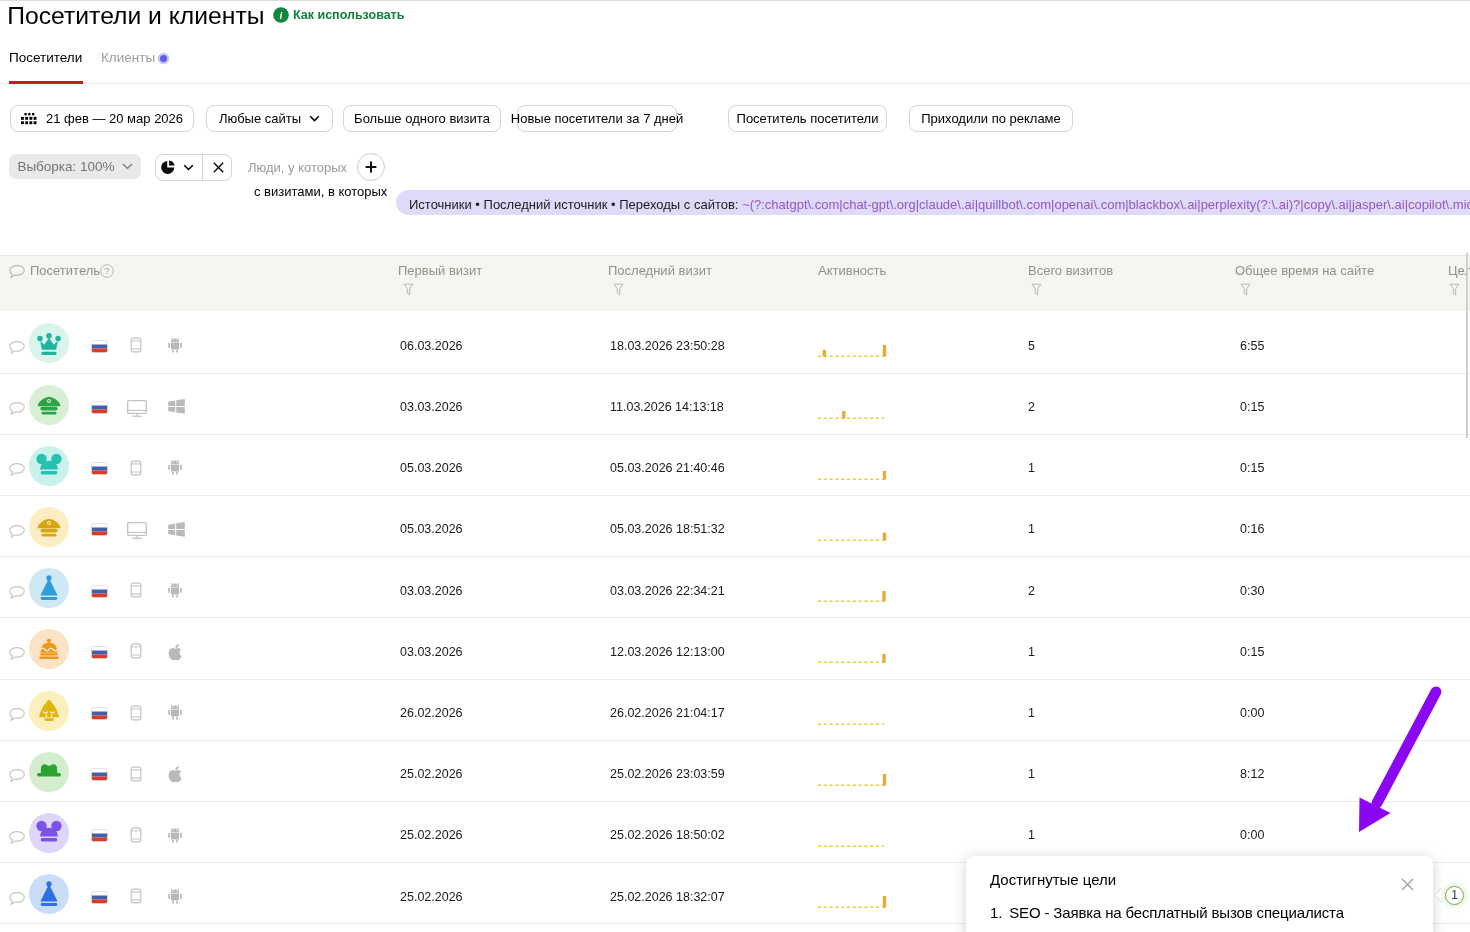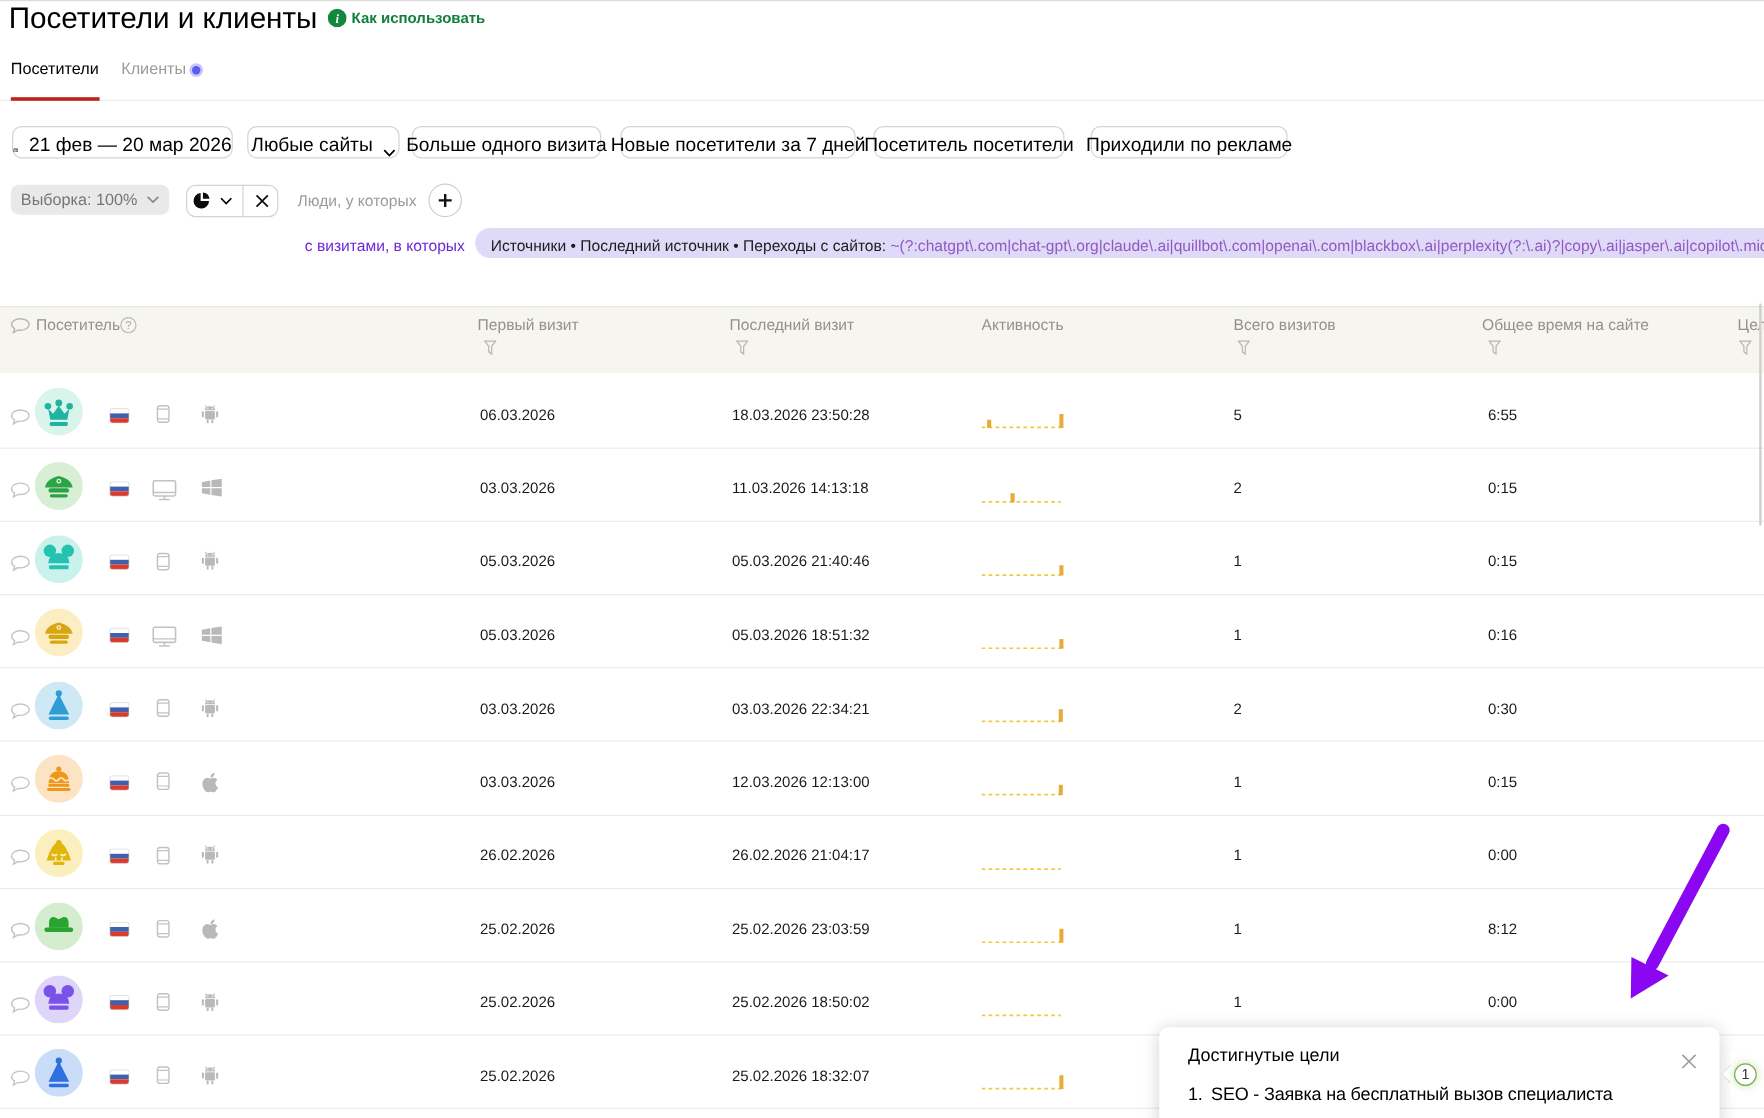--- a/index.html
+++ b/index.html
@@ -1,21 +1,21 @@
 <!DOCTYPE html>
 <html><head><meta charset="utf-8">
 <style>
 * { margin:0; padding:0; box-sizing:border-box; }
 html,body { width:1470px; height:932px; background:#fff; font-family:"Liberation Sans", sans-serif; overflow:hidden; position:relative; }
 .abs { position:absolute; }
 .abs>svg { display:block; }
 .funnel>svg { display:block; }
 .cell { position:absolute; font-size:12.5px; color:#1a1a1a; white-space:nowrap; }
 .rline { position:absolute; left:0; width:1470px; height:1px; background:#ebebeb; }
-.btn { position:absolute; top:105px; height:27px; border:1px solid #d4d4d4; border-radius:8px; background:#fff; font-size:16px; color:#000; display:flex; align-items:flex-end; justify-content:center; white-space:nowrap; }
+.btn { position:absolute; top:105px; height:27px; border:1px solid #d4d4d4; border-radius:8px; background:#fff; font-size:13px; color:#000; display:flex; align-items:center; justify-content:center; white-space:nowrap; }
 .hlabel { position:absolute; top:263px; font-size:13px; color:#92928b; white-space:nowrap; }
 .funnel { position:absolute; top:283px; }
 </style></head>
 <body>
 <div class="abs" style="left:0;top:0;width:1470px;height:1px;background:#dcdcdc;"></div>
 
 <div class="abs" style="left:7.3px;top:0.6px;font-size:24.7px;line-height:1.18;color:#000;">Посетители и клиенты</div>
 <div class="abs" style="left:273px;top:6.5px;">
     <svg width="16" height="16" viewBox="0 0 16 16">
       <circle cx="8" cy="8" r="7.8" fill="#12883e"></circle>
@@ -44,21 +44,21 @@
         <rect x="4.2" y="8.3" width="2.9" height="2.9"></rect>
         <rect x="8.4" y="8.3" width="2.9" height="2.9"></rect>
         <rect x="12.6" y="8.3" width="2.9" height="2.9"></rect>
       </g>
     </svg>
 21 фев — 20 мар 2026</div>
 <div class="btn" style="left:206px;width:127px;">Любые сайты<svg width="11" height="7" viewBox="0 0 11 7" style="margin-left:8px;">
       <polyline points="1.2,1.2 5.5,5.6 9.8,1.2" fill="none" stroke="#000" stroke-width="1.5"></polyline>
     </svg></div>
 <div class="btn" style="left:343px;width:158px;">Больше одного визита</div>
-<div class="btn" style="left:517px;width:196px;">Новые посетители за 7 дней</div>
+<div class="btn" style="left:517px;width:160px;">Новые посетители за 7 дней</div>
 <div class="btn" style="left:728px;width:159px;">Посетитель посетители</div>
 <div class="btn" style="left:909px;width:164px;">Приходили по рекламе</div>
 
 <div class="abs" style="left:9px;top:154px;width:132px;height:25px;background:#e9e9e9;border-radius:7px;display:flex;align-items:center;justify-content:center;font-size:13.5px;color:#757575;">Выборка: 100%<svg width="11" height="7" viewBox="0 0 11 7" style="margin-left:7px;">
       <polyline points="1,1 5.5,5.4 10,1" fill="none" stroke="#8a8a8a" stroke-width="1.5"></polyline>
     </svg></div>
 <div class="abs" style="left:155px;top:153.5px;width:77px;height:27px;border:1px solid #d4d4d4;border-radius:8px;background:#fff;"></div>
 <div class="abs" style="left:201.5px;top:153.5px;width:1px;height:27px;background:#d4d4d4;"></div>
 <div class="abs" style="left:161px;top:160px;">
     <svg width="14" height="14" viewBox="0 0 14 14">
@@ -77,21 +77,21 @@
     </svg>
   </div>
 <div class="abs" style="left:248px;top:159.5px;font-size:13px;color:#9b9b9b;">Люди, у которых</div>
 <div class="abs" style="left:357.3px;top:153px;width:28px;height:28px;border:1px solid #cfcfcf;border-radius:50%;"></div>
 <div class="abs" style="left:365.2px;top:160.7px;">
     <svg width="12" height="12" viewBox="0 0 12 12">
       <path d="M6 0.6 V11.4 M0.6 6 H11.4" stroke="#111" stroke-width="2"></path>
     </svg>
   </div>
 
-<div class="abs" style="left:254px;top:197px;font-size:13px;color:#6d28d9;">с визитами, в которых</div>
+<div class="abs" style="left:254px;top:184px;font-size:13px;color:#000000;">с визитами, в которых</div>
 <div class="abs" style="left:396px;top:190px;width:1074px;height:25px;background:#dedaf7;border-radius:13px 0 0 13px;"></div>
 <div class="abs" style="left:409px;top:196.5px;font-size:13px;color:#1c1c1c;white-space:nowrap;">Источники • Последний источник • Переходы с сайтов: <span style="color:#9259c2">~(?:chatgpt\.com|chat-gpt\.org|claude\.ai|quillbot\.com|openai\.com|blackbox\.ai|perplexity(?:\.ai)?|copy\.ai|jasper\.ai|copilot\.microsoft</span></div>
 
 <div class="abs" style="left:0;top:255px;width:1470px;height:56.4px;background:#f6f5f0;border-top:1px solid #e6e5df;"></div>
 <div class="abs" style="left:8px;top:264px;">
     <svg width="18" height="15" viewBox="0 0 18 15">
       <path d="M9 1.6 C4.9 1.6 1.7 3.7 1.7 6.3 C1.7 7.8 2.7 9.1 4.2 10 L3.2 13.2 L7 11 C7.6 11.1 8.3 11.15 9 11.15 C13.1 11.15 16.3 9 16.3 6.3 C16.3 3.7 13.1 1.6 9 1.6 Z" fill="none" stroke="#b9b9b2" stroke-width="1.2"></path>
     </svg>
   </div>
 <div class="hlabel" style="left:30px;">Посетитель</div>

